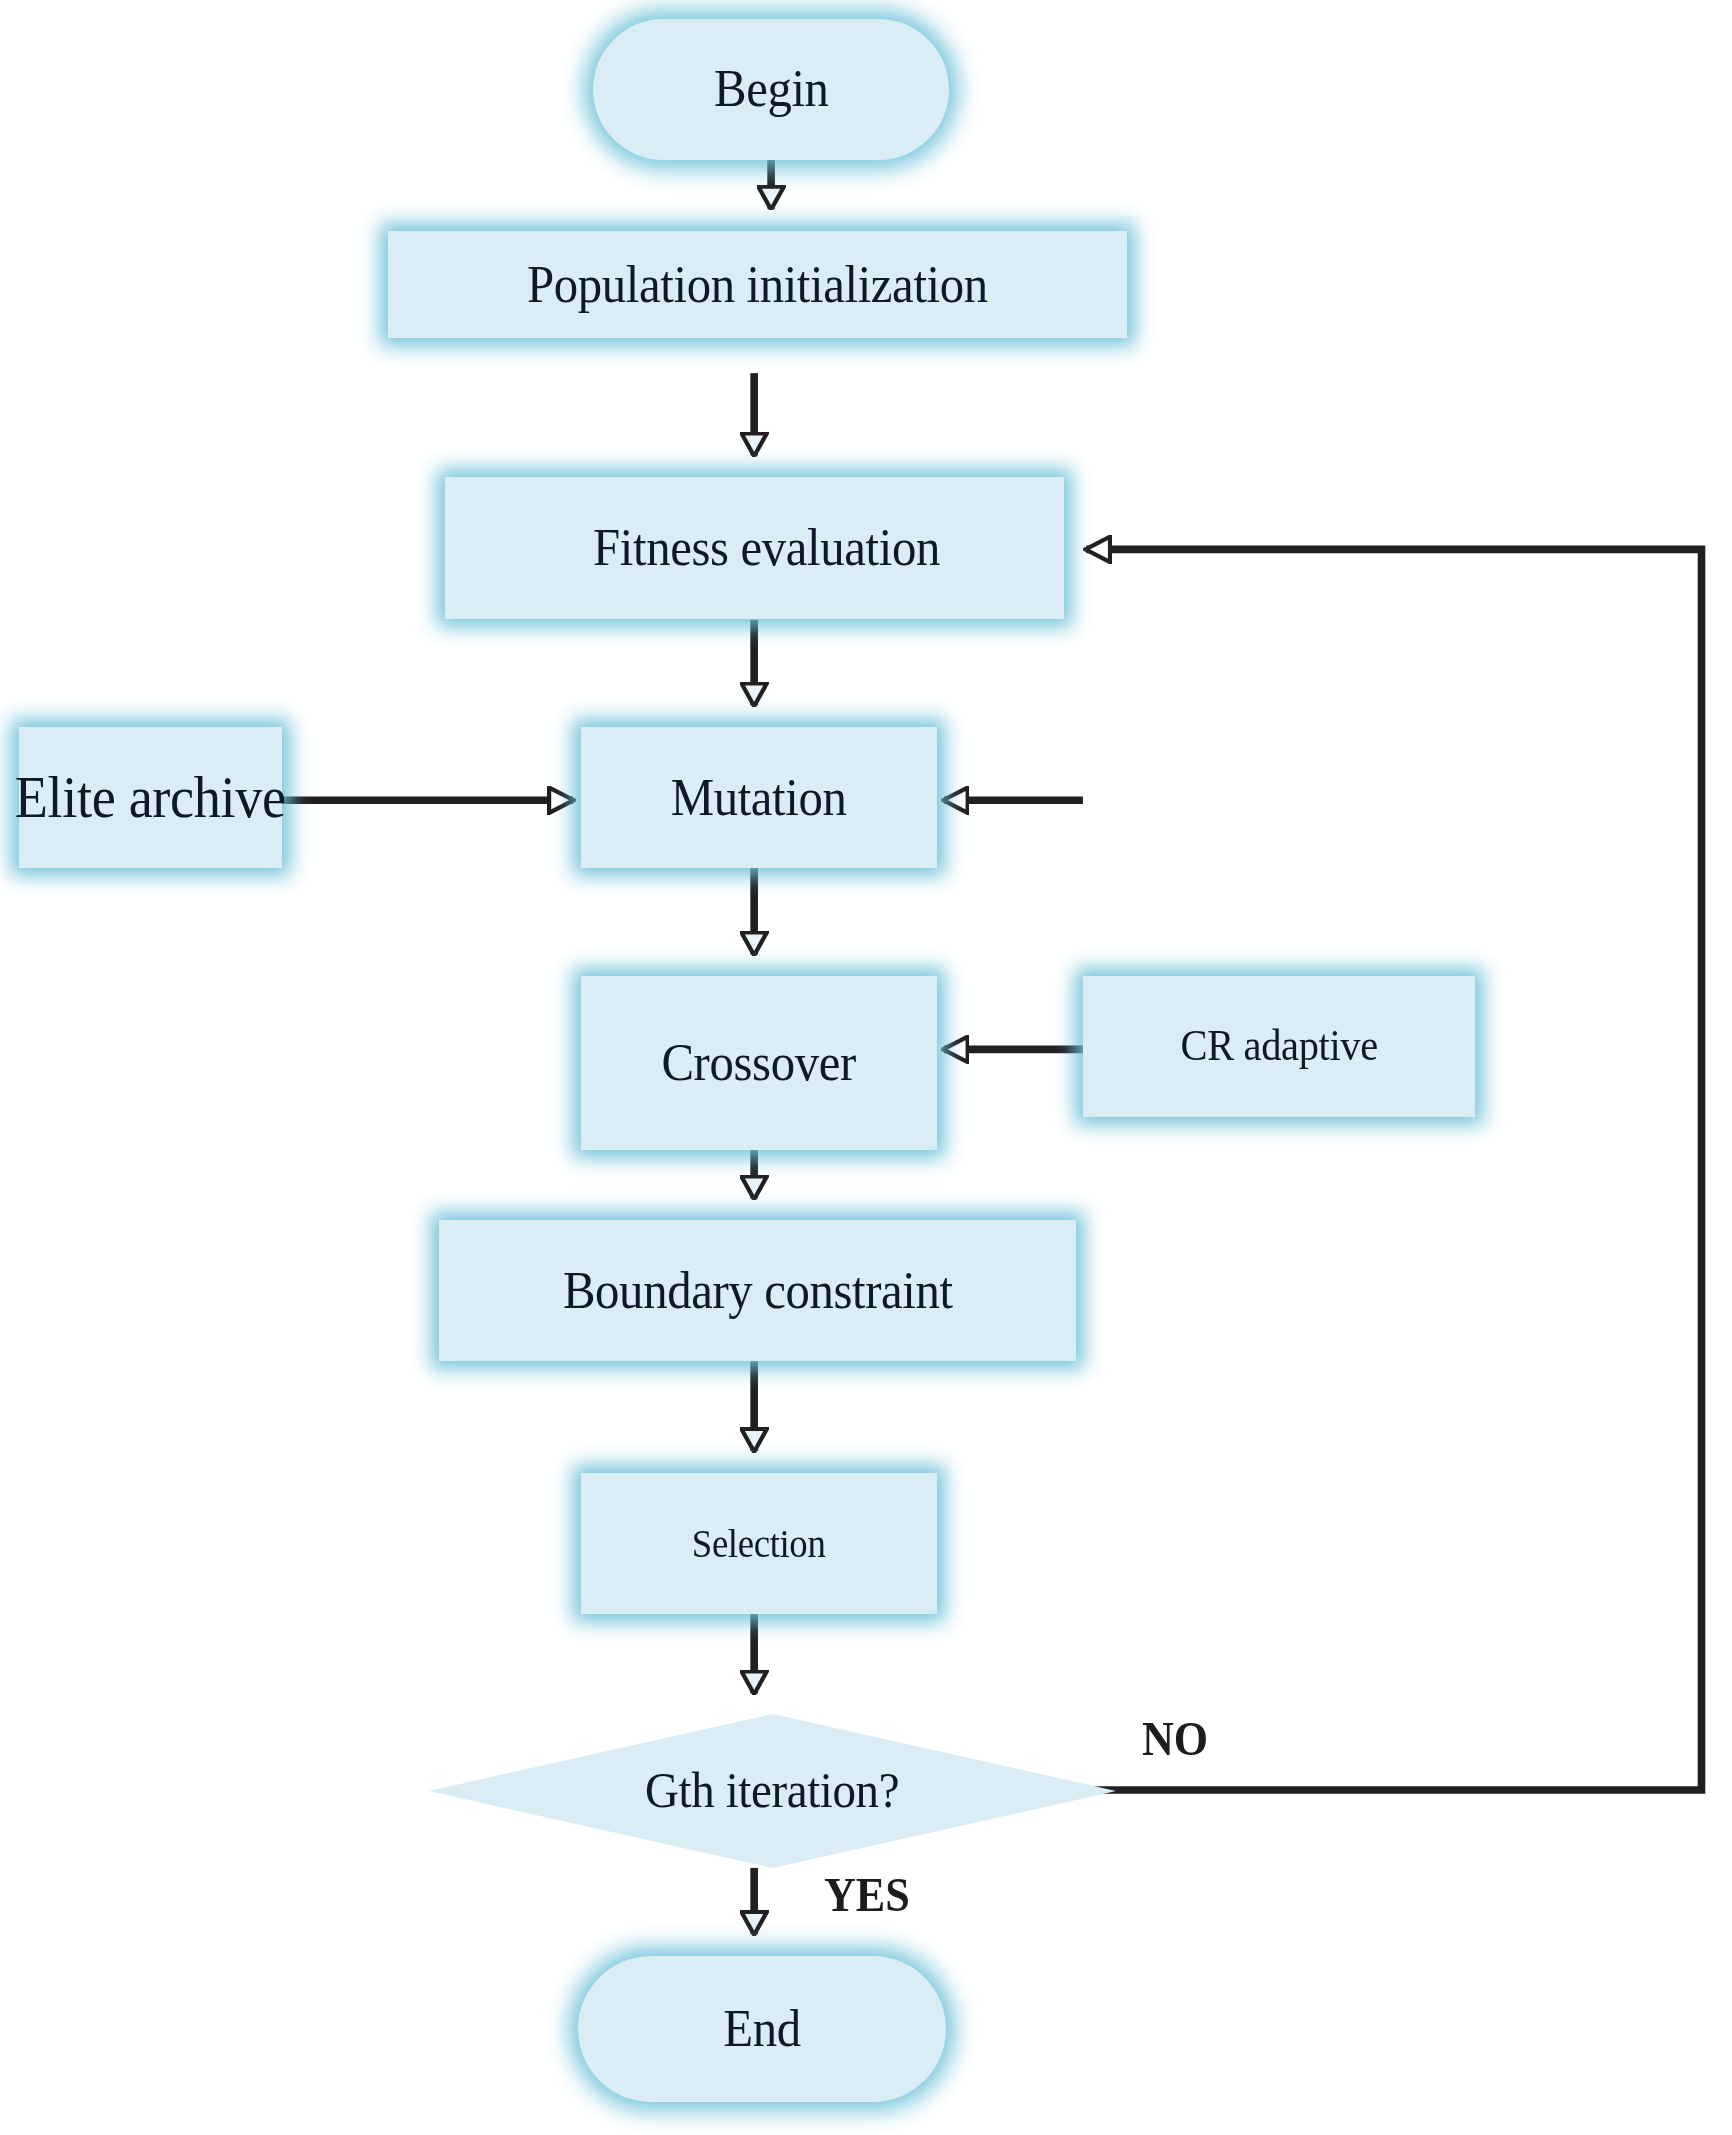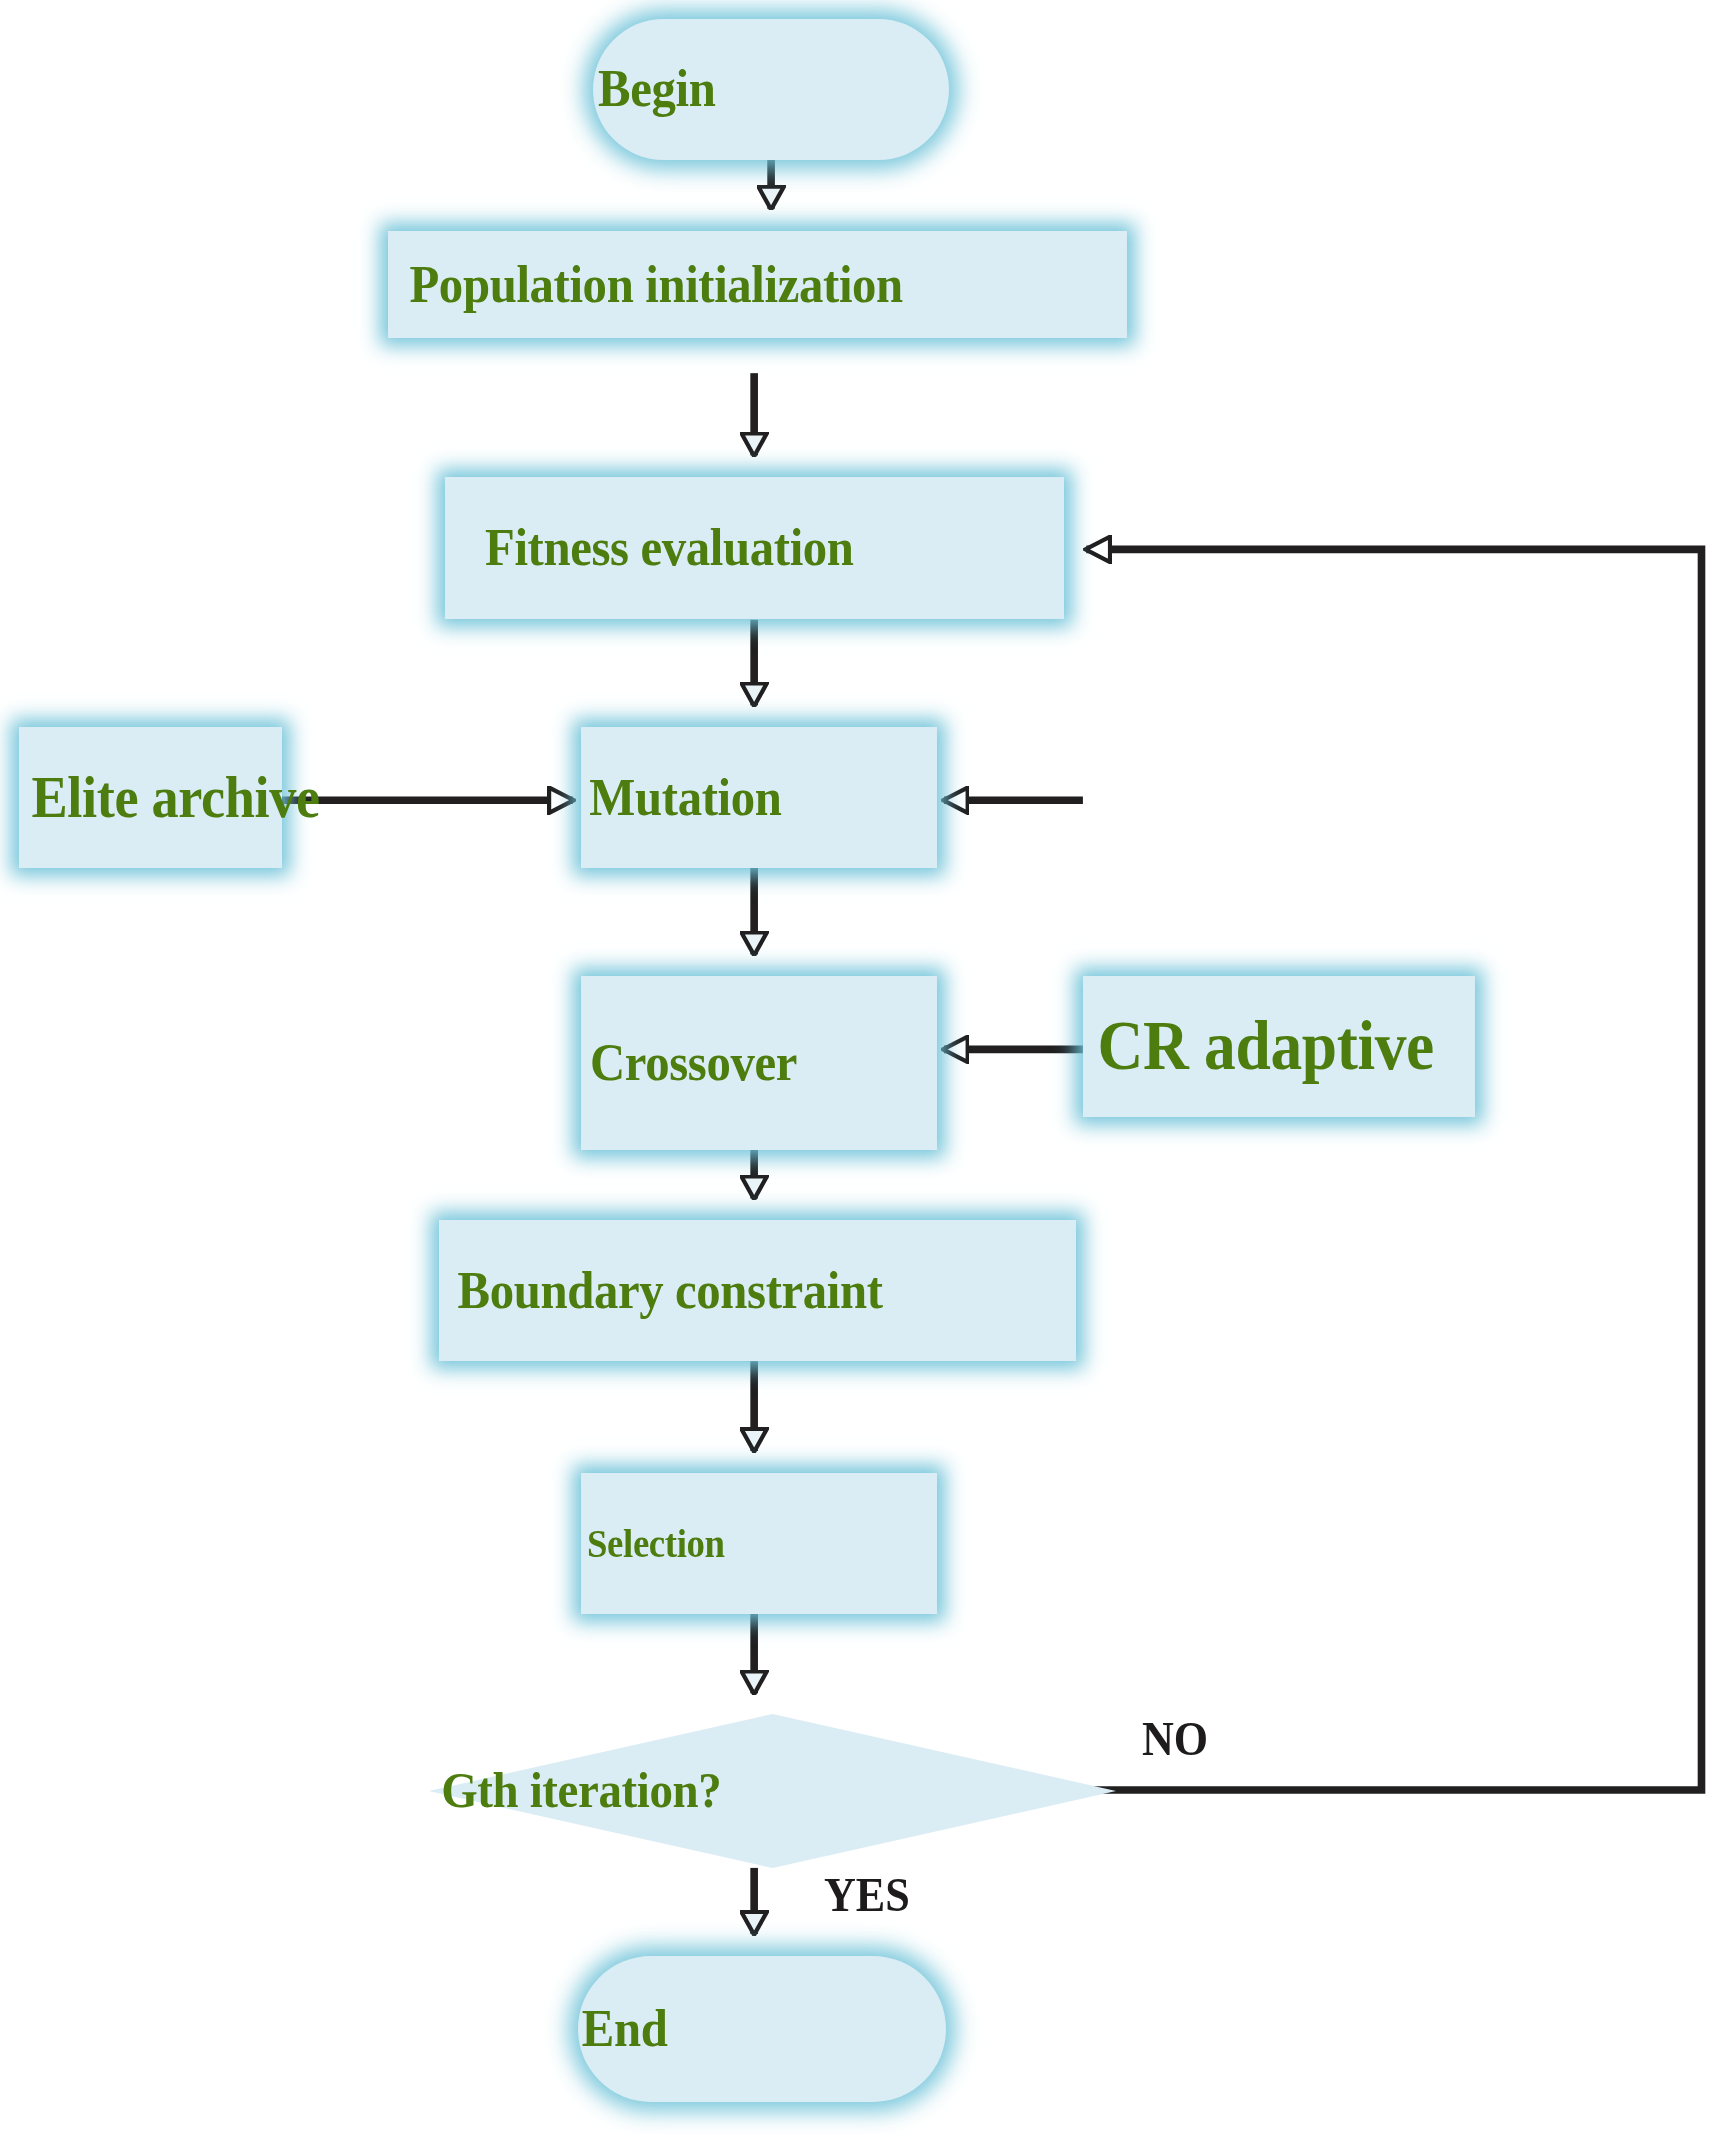--- a/index.html
+++ b/index.html
@@ -21,24 +21,24 @@
     top: 0;
     width: 1732px;
     height: 2136px;
     pointer-events: none;
   }
   .node {
     position: absolute;
     box-sizing: border-box;
     display: flex;
     align-items: center;
-    justify-content: flex-start;
+    justify-content: center;
     background: #daecf4;
-    color: #4d7c0f;
-    font-weight: bold;
+    color: #0f172a;
+    font-weight: normal;
     text-align: center;
     line-height: 1.05;
     letter-spacing: -0.4px;
     z-index: 3;
   }
   .node-rect {
     box-shadow: 0 0 18.6px 7.6px rgba(110, 194, 216, 0.95);
   }
   .node-term {
     border-radius: 78px;
@@ -143,21 +143,21 @@
 
   <div class="node node-rect" style="left:581px; top:727px; width:356px; height:141px; font-size:53px;">
     <span class="node-label">Mutation</span>
   </div>
 
 
   <div class="node node-rect" style="left:581px; top:976px; width:356px; height:174px; font-size:53px;">
     <span class="node-label">Crossover</span>
   </div>
 
-  <div class="node node-rect" style="left:1083px; top:976px; width:392px; height:141px; font-size:69px;">
+  <div class="node node-rect" style="left:1083px; top:976px; width:392px; height:141px; font-size:44px;">
     <span class="node-label">CR adaptive</span>
   </div>
 
   <div class="node node-rect" style="left:439px; top:1220px; width:637px; height:141px; font-size:53px;">
     <span class="node-label">Boundary constraint</span>
   </div>
 
   <div class="node node-rect" style="left:581px; top:1473px; width:356px; height:141px; font-size:40px;">
     <span class="node-label">Selection</span>
   </div>

